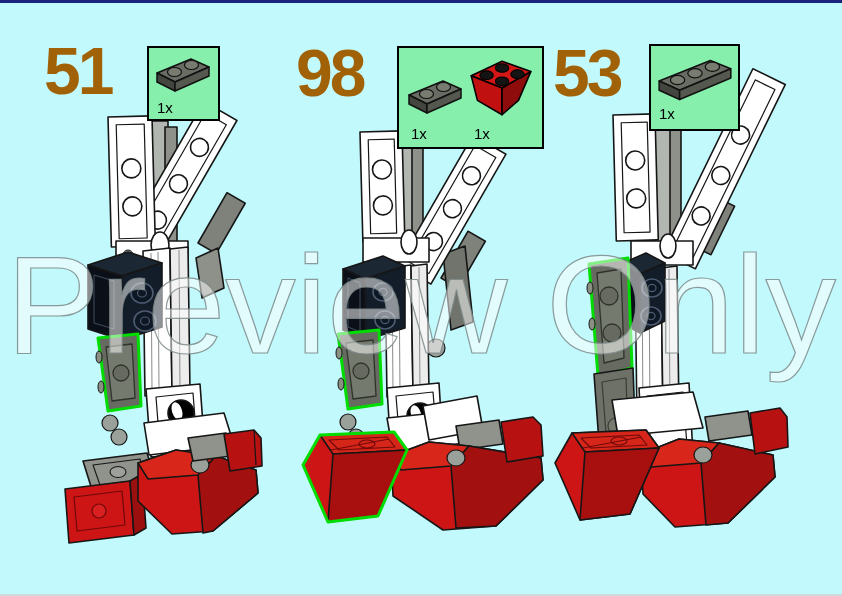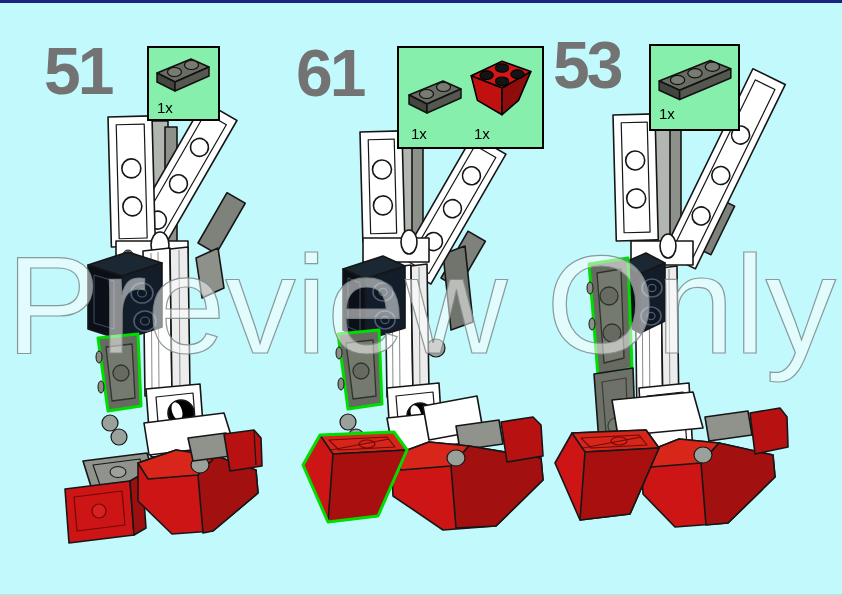--- a/index.html
+++ b/index.html
@@ -5,25 +5,25 @@
   html,body{margin:0;padding:0;}
   .page{
     position:relative;width:842px;height:596px;overflow:hidden;
     background:#c2f9fc;font-family:"Liberation Sans",sans-serif;
   }
   .edge{position:absolute;left:0;width:842px;}
   .edge.top{top:0;height:3px;background:#1a237e;}
   .edge.bottom{bottom:0;height:2px;background:#ccd9d9;}
   .step-number{
     position:absolute;font-size:66px;font-weight:700;line-height:1;
-    letter-spacing:-3px;color:#737373;z-index:4;
+    letter-spacing:-3px;color:#a16207;z-index:4;
   }
   .step-number.n51{left:44px;top:38px;}
   .step-number.n52{left:296px;top:40px;}
-  .step-number.n53{left:553px;top:32px;}
+  .step-number.n53{left:553px;top:40px;}
   .callout{
     position:absolute;background:#86efac;border:2.5px solid #000;
     z-index:5;box-sizing:border-box;margin-left:20px;
   }
   .callout.c51{left:127px;top:46px;width:73px;height:75px;}
   .callout.c52{left:377px;top:46px;width:147px;height:103px;}
   .callout.c53{left:629px;top:44px;width:91px;height:87px;}
   .callout svg{position:absolute;}
   .qty{
     position:absolute;font-size:15px;color:#000;line-height:1;
@@ -122,21 +122,21 @@
         <polygon points="150,382 168,363 208,377 210,400 165,438 155,440" fill="#a31010"></polygon>
         <ellipse cx="152" cy="372" rx="9" ry="8" fill="#9aa09a" stroke-width="1.2"></ellipse>
         <polygon points="140,345 178,340 183,363 145,368" fill="#8f938b"></polygon>
         <polygon points="176,341 206,337 213,345 214,373 182,378" fill="#b81111"></polygon>
         <path d="M206,337 L208,372" stroke-width="1.2" fill="none"></path>
       </g>
     </svg>
   </section>
 
   <section>
-    <div class="step-number n52">61</div>
+    <div class="step-number n52">98</div>
 
     <div class="callout c52">
       <svg style="left:4px;top:26px" width="64" height="46" viewBox="0 0 64 44">
         <g stroke="#111" stroke-width="1.5" stroke-linejoin="round">
           <polygon points="6,20 40,6 58,14 24,29" fill="#686c62"></polygon>
           <polygon points="6,20 24,29 24,38 6,29" fill="#43463e"></polygon>
           <polygon points="24,29 58,14 58,23 24,38" fill="#54584e"></polygon>
           <ellipse cx="23.5" cy="19" rx="7" ry="4.5" fill="#777b70" stroke-width="1.2"></ellipse>
           <ellipse cx="40.5" cy="12" rx="7" ry="4.5" fill="#777b70" stroke-width="1.2"></ellipse>
         </g>

